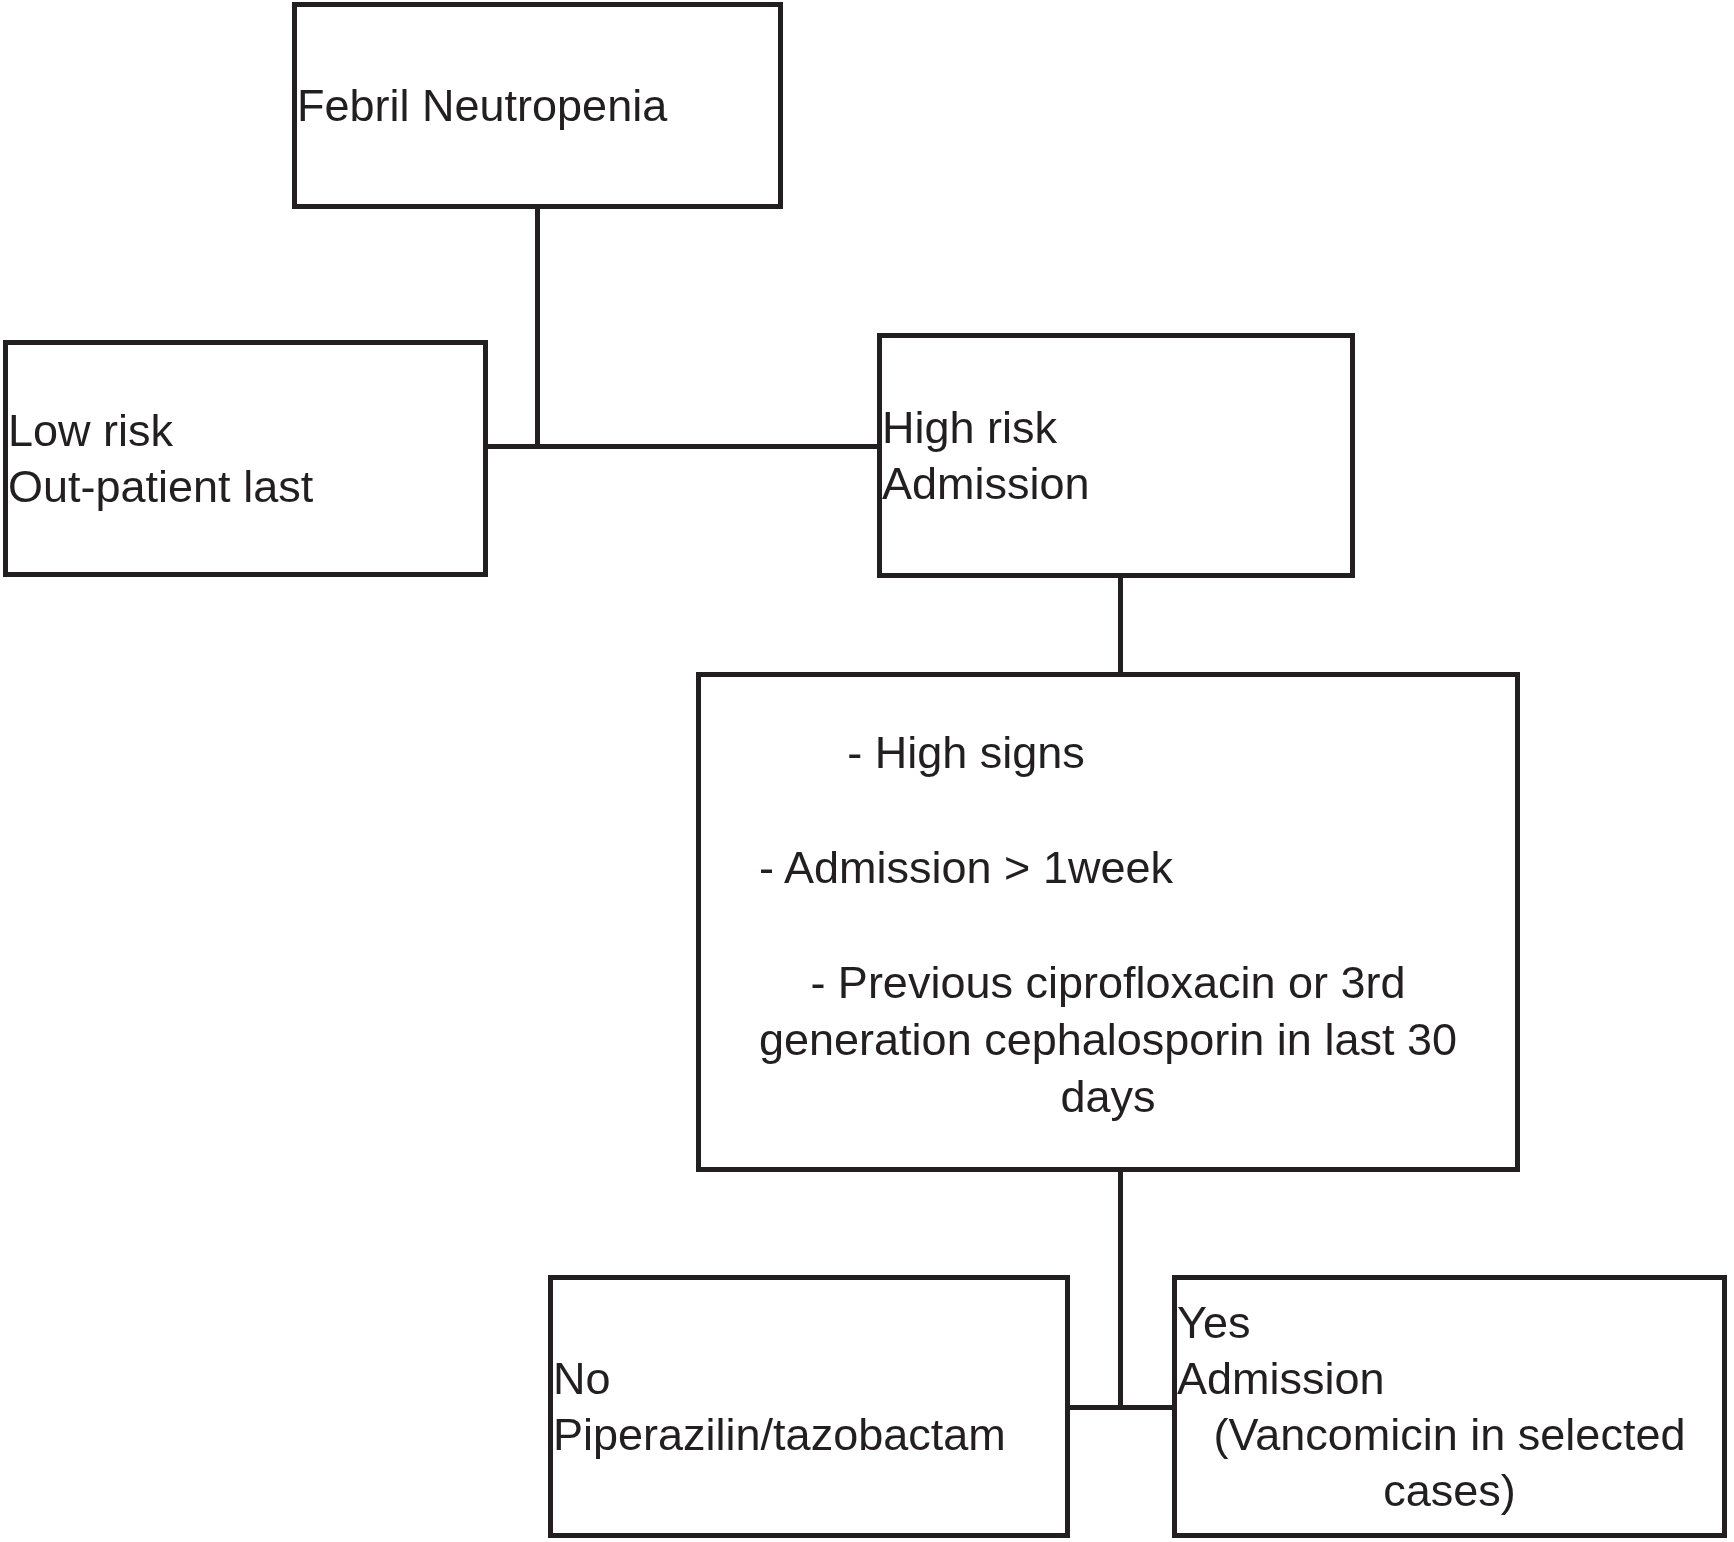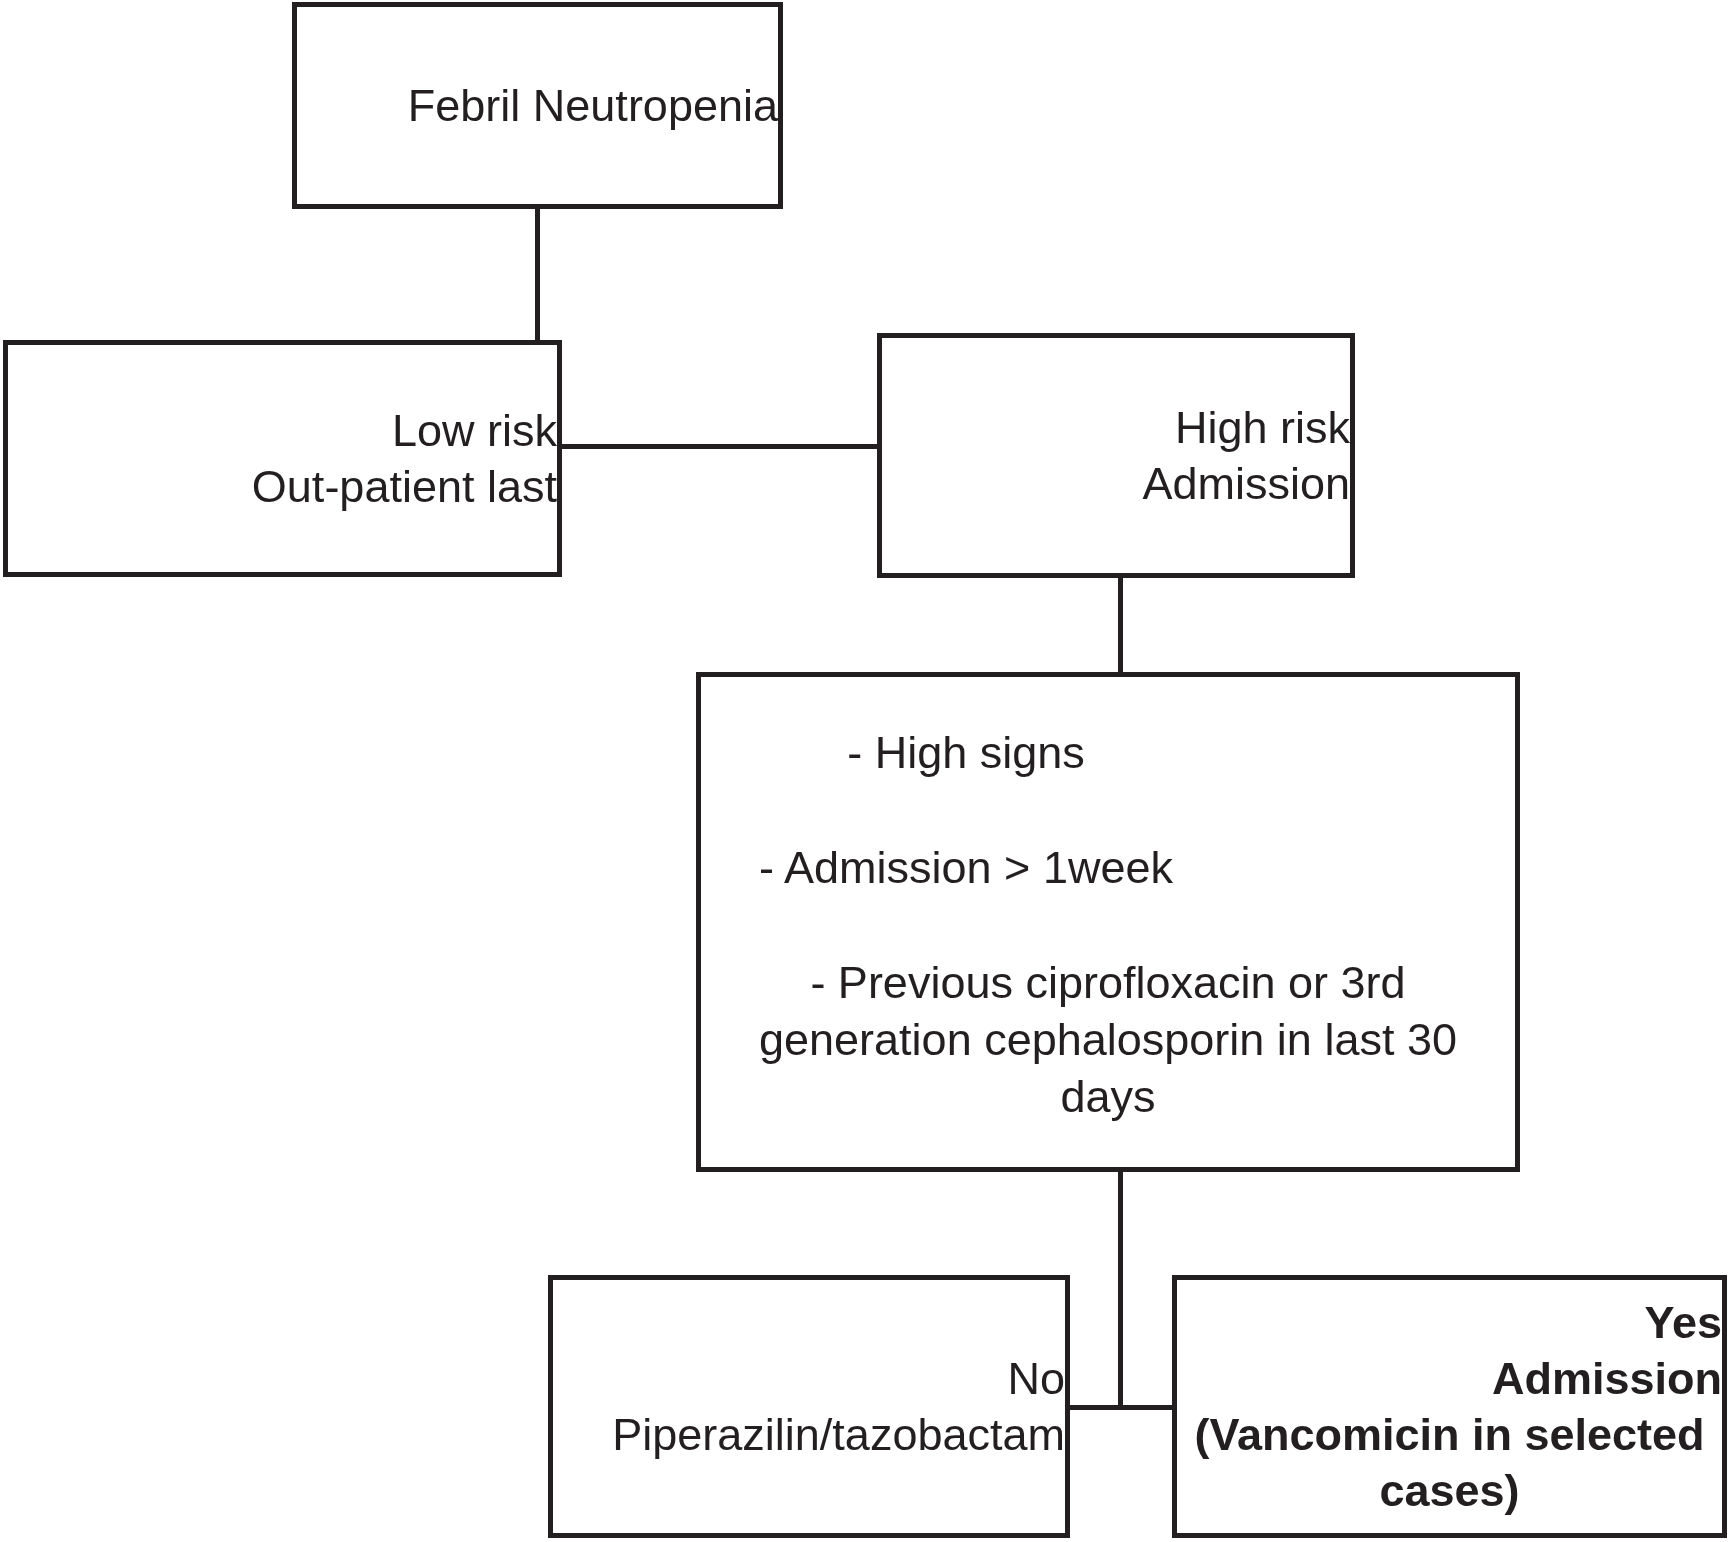--- a/index.html
+++ b/index.html
@@ -12,35 +12,35 @@
     overflow: hidden;
   }
   .stage { position: relative; width: 1734px; height: 1542px; }
 
   .node {
     position: absolute;
     border: 5px solid var(--ink);
     background: var(--paper);
     display: flex;
     flex-direction: column;
-    align-items: flex-end;
+    align-items: flex-start;
     justify-content: center;
     text-align: center;
     font-size: 45px;
     line-height: 56px;
     color: var(--ink);
   }
 
   .node-febrile  { left: 292px; top: 2px;    width: 491px; height: 207px; }
-  .node-low      { left: 3px;   top: 340px;  width: 559px; height: 237px; }
+  .node-low      { left: 3px;   top: 340px;  width: 485px; height: 237px; }
   .node-high     { left: 877px; top: 333px;  width: 478px; height: 245px; }
   .node-criteria { left: 696px; top: 672px;  width: 824px; height: 500px;
                    justify-content: flex-start; padding: 47px 17px 0 17px; }
   .node-no       { left: 548px; top: 1275px; width: 522px; height: 263px; }
-  .node-yes      { left: 1172px; top: 1275px; width: 555px; height: 263px; font-weight: bold; }
+  .node-yes      { left: 1172px; top: 1275px; width: 555px; height: 263px; }
 
   .node-criteria .bullet {
     width: 100%;
     line-height: 57px;
     margin-bottom: 58px;
     text-align: center;
   }
   
   .node-criteria .bullet.shifted { padding-right: 284px; }
   .node-criteria .bullet:last-child { margin-bottom: 0; }

